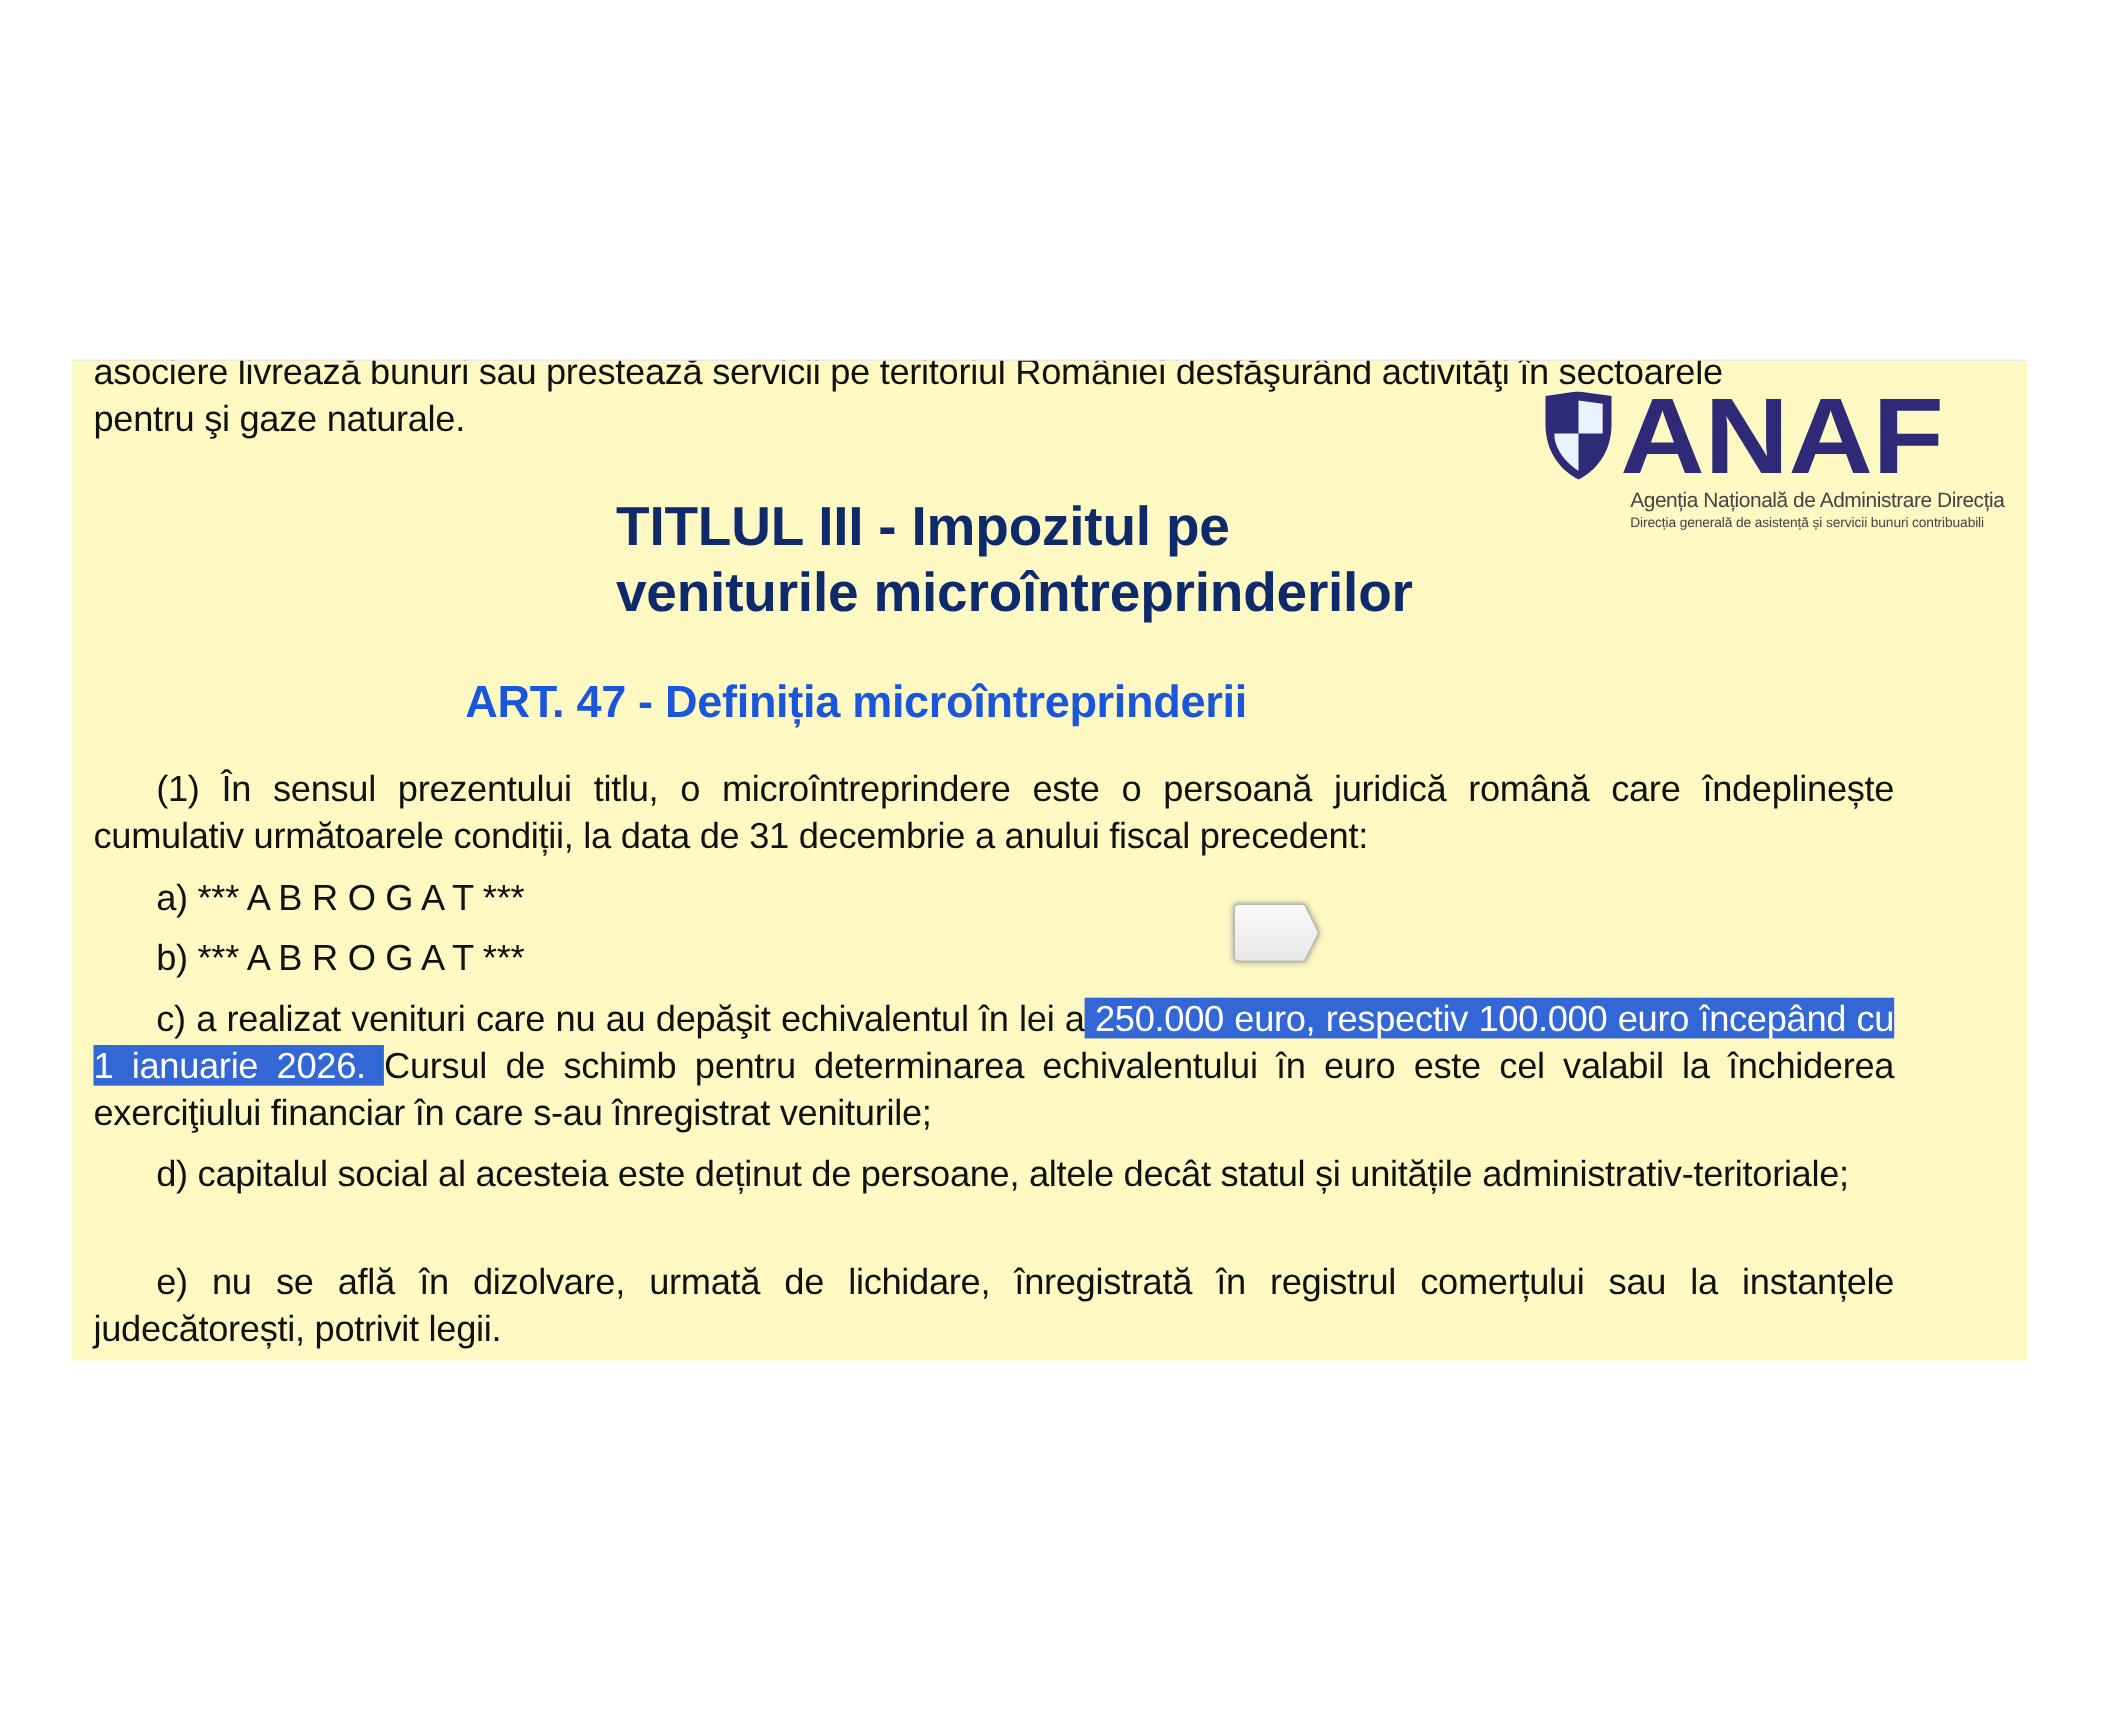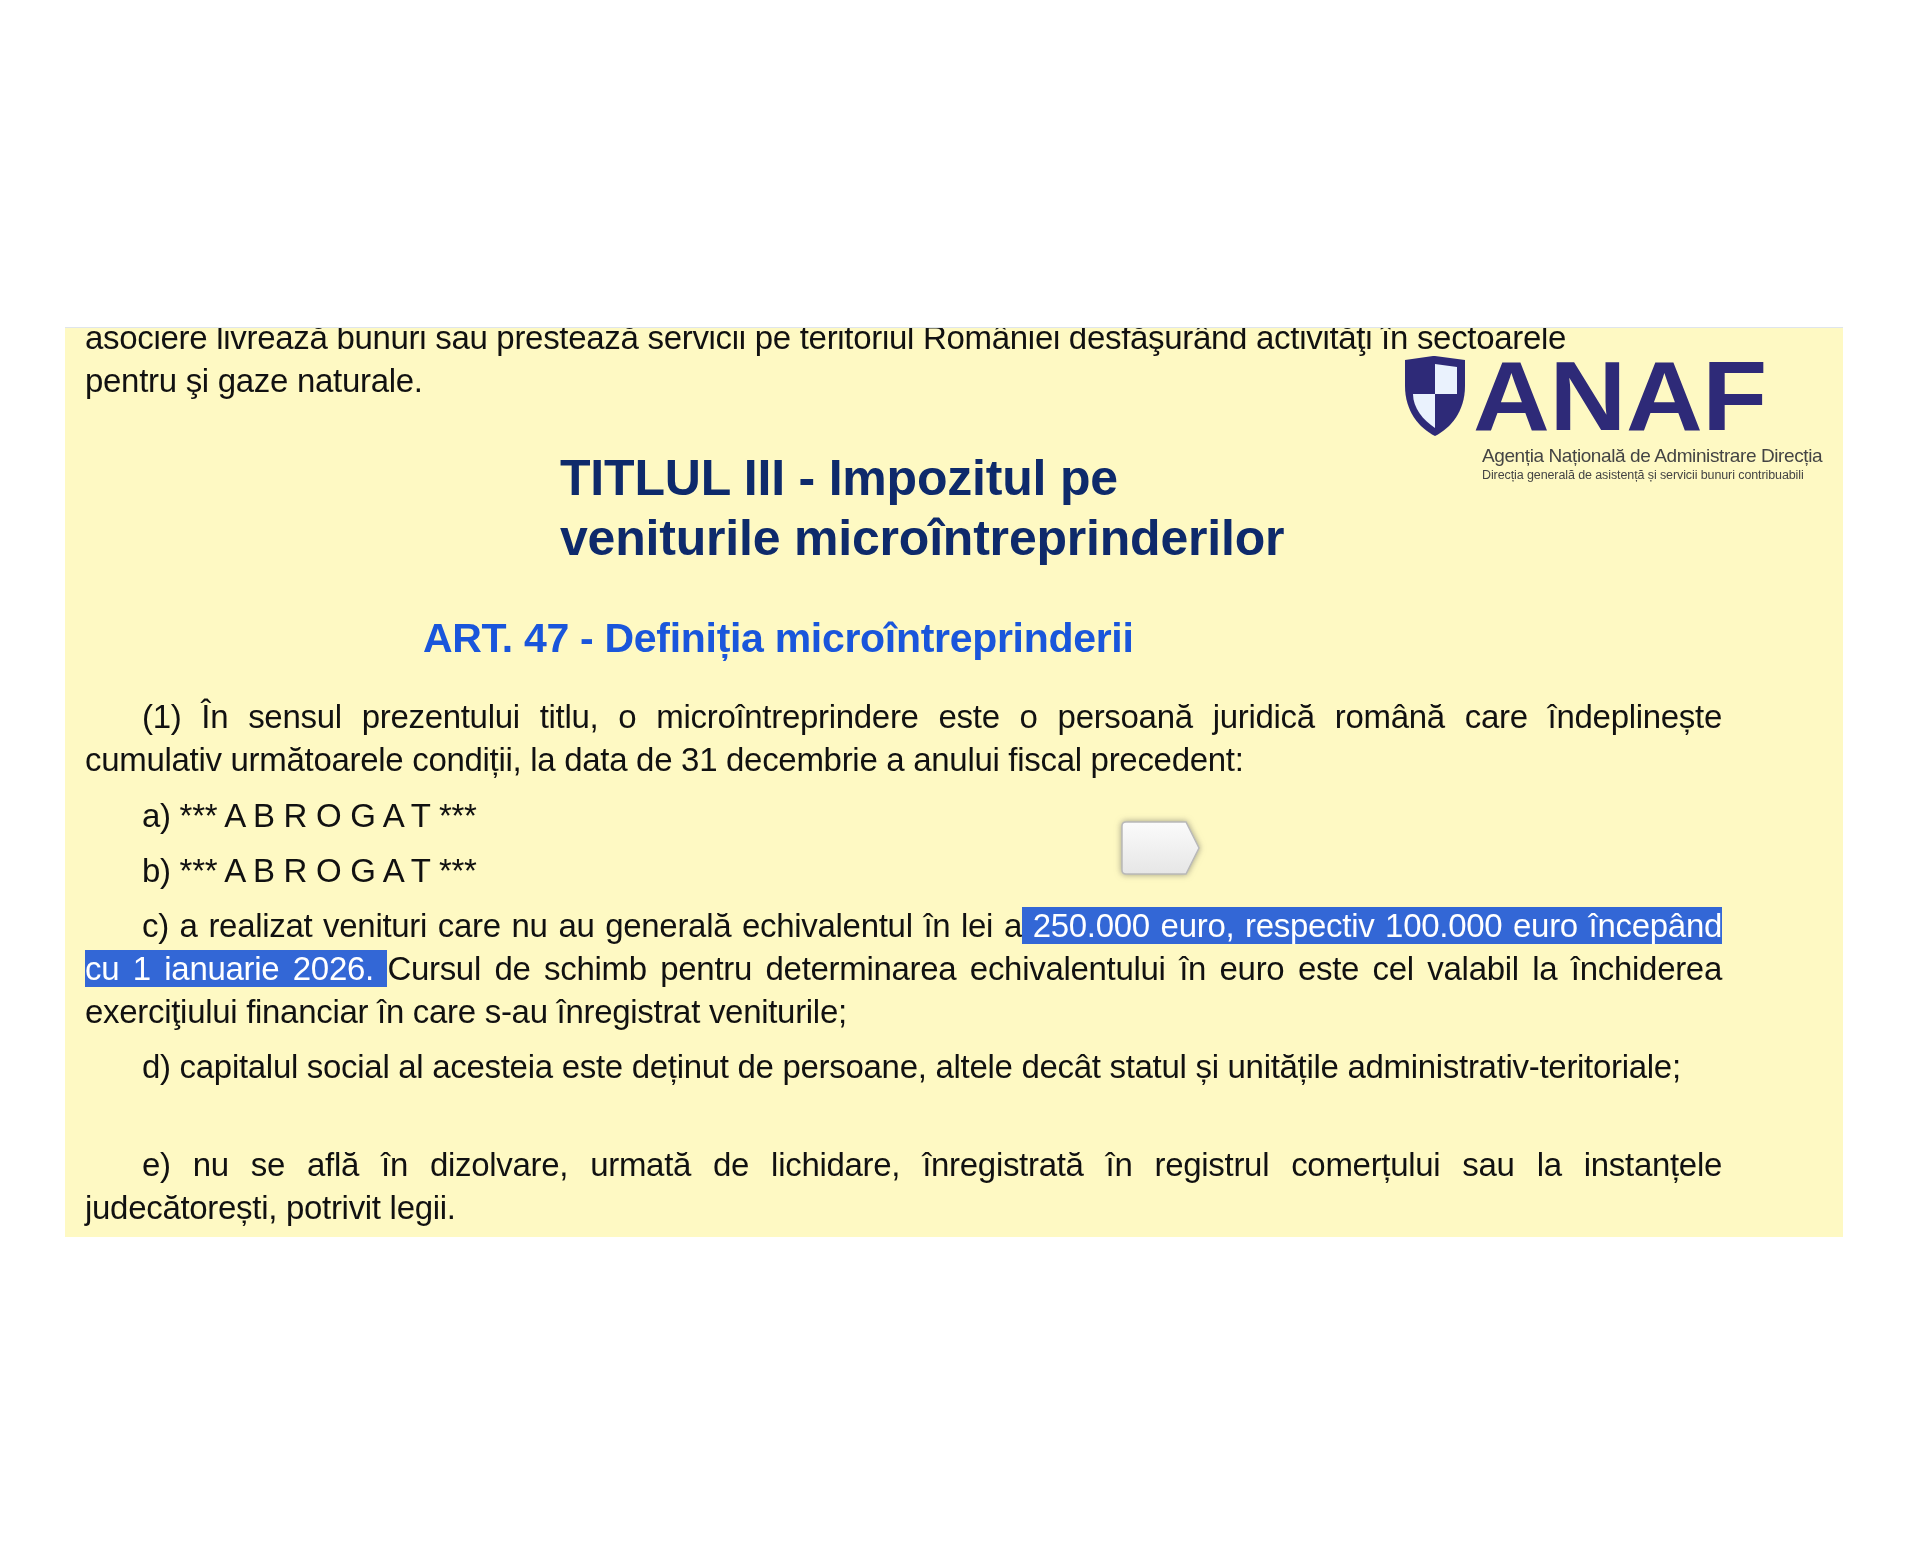--- a/index.html
+++ b/index.html
@@ -76,21 +76,21 @@
     <div class="logo-sub2">Direcția generală de asistență și servicii bunuri contribuabili</div>
 
     <div class="title">TITLUL III - Impozitul pe veniturile microîntreprinderilor</div>
     <div class="art">ART. 47 - Definiția microîntreprinderii</div>
 
     <div class="para p1">(1) În sensul prezentului titlu, o microîntreprindere este o persoană juridică română care îndeplinește cumulativ următoarele condiții, la data de 31 decembrie a anului fiscal precedent:</div>
     <div class="para pa">a) *** A B R O G A T ***</div>
     <div class="para pb">b) *** A B R O G A T ***</div>
 
     <div class="para pc">
-      <span>c) a realizat venituri care nu au generală echivalentul în lei a</span><span class="hl"> 250.000 euro, respectiv 100.000 euro începând cu 1 ianuarie 2026. </span><span>Cursul de schimb pentru determinarea echivalentului în euro este cel valabil la închiderea exerciţiului financiar în care s-au înregistrat veniturile;</span>
+      <span>c) a realizat venituri care nu au depăşit echivalentul în lei a</span><span class="hl"> 250.000 euro, respectiv 100.000 euro începând cu 1 ianuarie 2026. </span><span>Cursul de schimb pentru determinarea echivalentului în euro este cel valabil la închiderea exerciţiului financiar în care s-au înregistrat veniturile;</span>
     </div>
 
     <div class="para pd">d) capitalul social al acesteia este deținut de persoane, altele decât statul și unitățile administrativ-teritoriale;</div>
     <div class="para pe">e) nu se află în dizolvare, urmată de lichidare, înregistrată în registrul comerțului sau la instanțele judecătorești, potrivit legii.</div>
   </div>
 
 </div>
 
 <svg class="tag-handle" viewBox="0 0 82 56">
   <defs>

